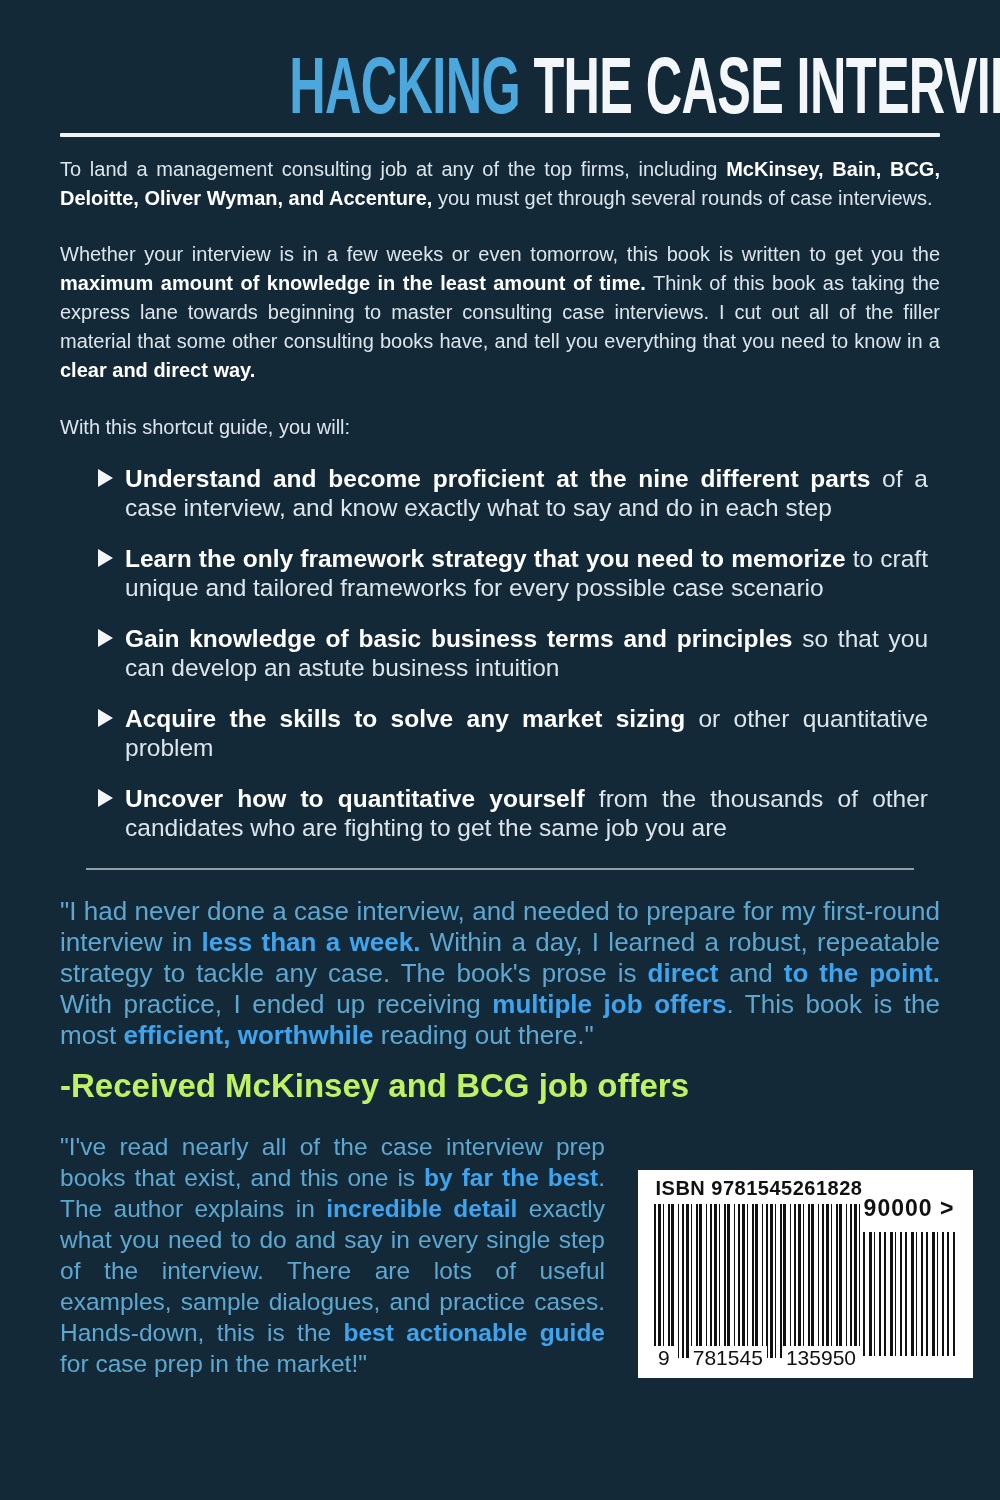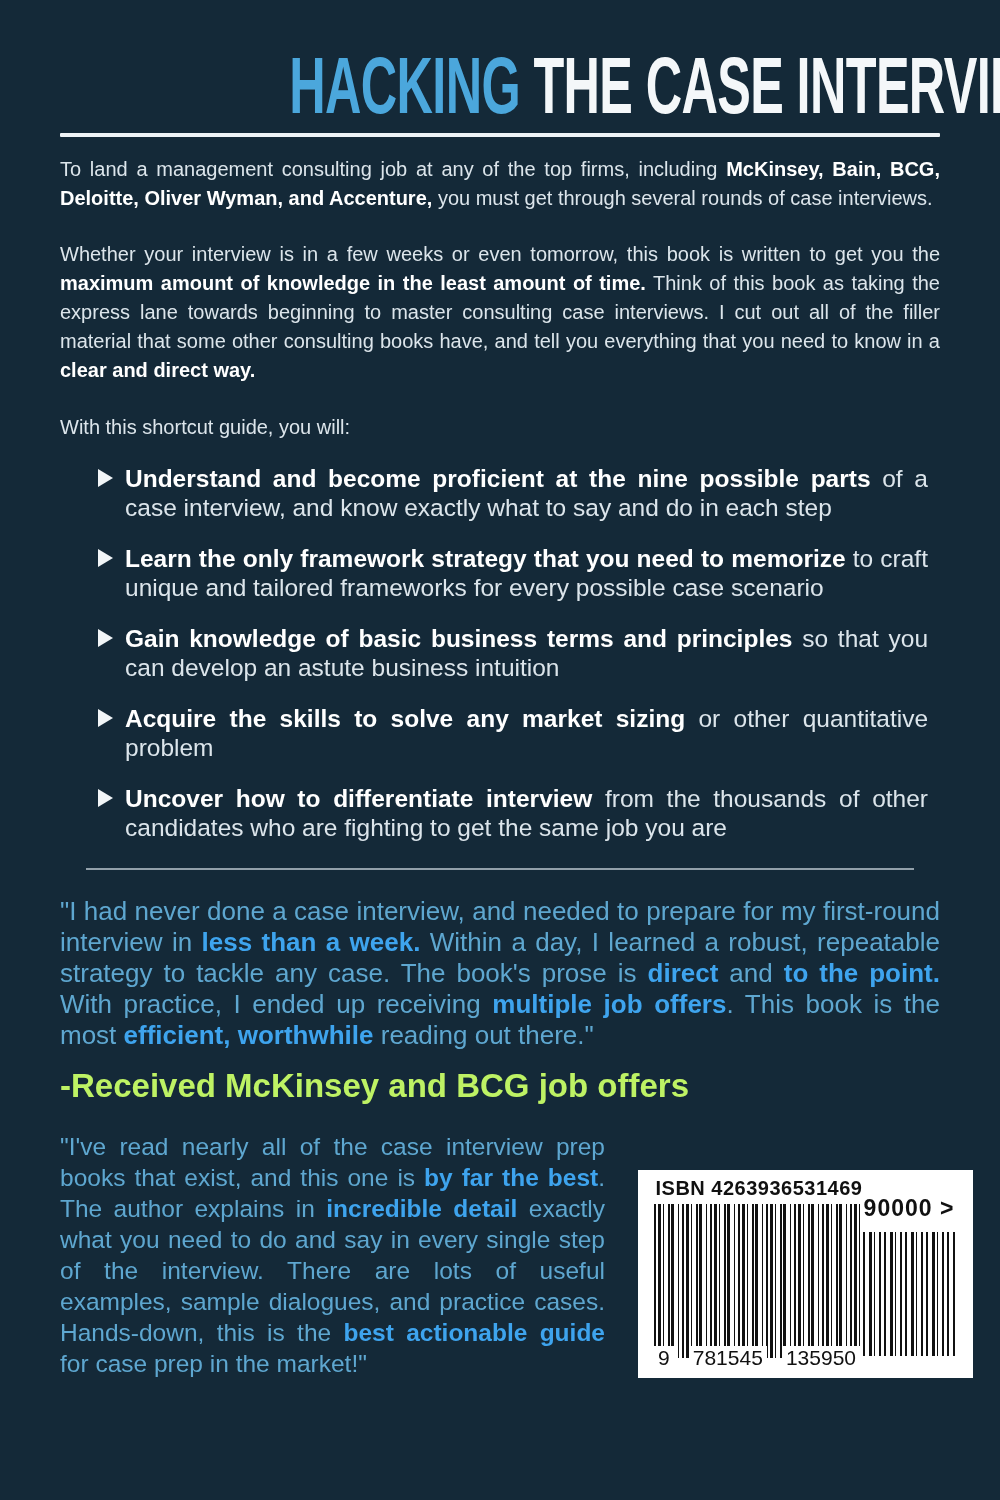--- a/index.html
+++ b/index.html
@@ -105,54 +105,54 @@
 
   <p class="body first"><span>To land a management consulting job at any of the top firms, including </span><span class="b">McKinsey, Bain, BCG, Deloitte, Oliver Wyman, and Accenture,</span><span> you must get through several rounds of case interviews.</span></p>
 
   <p class="body"><span>Whether your interview is in a few weeks or even tomorrow, this book is written to get you the </span><span class="b">maximum amount of knowledge in the least amount of time.</span><span> Think of this book as taking the express lane towards beginning to master consulting case interviews. I cut out all of the filler material that some other consulting books have, and tell you everything that you need to know in a </span><span class="b">clear and direct way.</span></p>
 
   <p class="body lead-in">With this shortcut guide, you will:</p>
 
   <ul class="bullets">
     <li class="bullet">
       <span class="arrow"></span>
-      <span class="bullet-text"><span class="b">Understand and become proficient at the nine possible parts</span><span> of a case interview, and know exactly what to say and do in each step</span></span>
+      <span class="bullet-text"><span class="b">Understand and become proficient at the nine different parts</span><span> of a case interview, and know exactly what to say and do in each step</span></span>
     </li>
     <li class="bullet">
       <span class="arrow"></span>
       <span class="bullet-text"><span class="b">Learn the only framework strategy that you need to memorize</span><span> to craft unique and tailored frameworks for every possible case scenario</span></span>
     </li>
     <li class="bullet">
       <span class="arrow"></span>
       <span class="bullet-text"><span class="b">Gain knowledge of basic business terms and principles</span><span> so that you can develop an astute business intuition</span></span>
     </li>
     <li class="bullet">
       <span class="arrow"></span>
       <span class="bullet-text"><span class="b">Acquire the skills to solve any market sizing</span><span> or other quantitative problem</span></span>
     </li>
     <li class="bullet">
       <span class="arrow"></span>
-      <span class="bullet-text"><span class="b">Uncover how to differentiate interview</span><span> from the thousands of other candidates who are fighting to get the same job you are</span></span>
+      <span class="bullet-text"><span class="b">Uncover how to quantitative yourself</span><span> from the thousands of other candidates who are fighting to get the same job you are</span></span>
     </li>
   </ul>
 
   <div class="divider"></div>
 
   <p class="quote q1"><span>"I had never done a case interview, and needed to prepare for my first-round interview in </span><span class="b">less than a week.</span><span> Within a day, I learned a robust, repeatable strategy to tackle any case. The book's prose is </span><span class="b">direct</span><span> and </span><span class="b">to the point.</span><span> With practice, I ended up receiving </span><span class="b">multiple job offers</span><span>. This book is the most </span><span class="b">efficient, worthwhile</span><span> reading out there."</span></p>
   <p class="attribution">-Received McKinsey and BCG job offers</p>
 
   <div class="bottom">
     <div class="t2col">
       <p class="quote q2"><span>"I've read nearly all of the case interview prep books that exist, and this one is </span><span class="b">by far the best</span><span>. The author explains in </span><span class="b">incredible detail</span><span> exactly what you need to do and say in every single step of the interview. There are lots of useful examples, sample dialogues, and practice cases. Hands-down, this is the </span><span class="b">best actionable guide</span><span> for case prep in the market!"</span></p>
 
     </div>
 
     <div class="barcode-wrap">
       <div class="barcode-box">
-        <div class="isbn-top">ISBN 4263936531469</div>
+        <div class="isbn-top">ISBN 9781545261828</div>
         <div class="bc-main"></div>
         <div class="sup-label">90000 &gt;</div>
         <div class="bc-sup"></div>
         <div class="digits">
           <span>9</span>
           <span>781545</span>
           <span>135950</span>
         </div>
       </div>
     </div>

